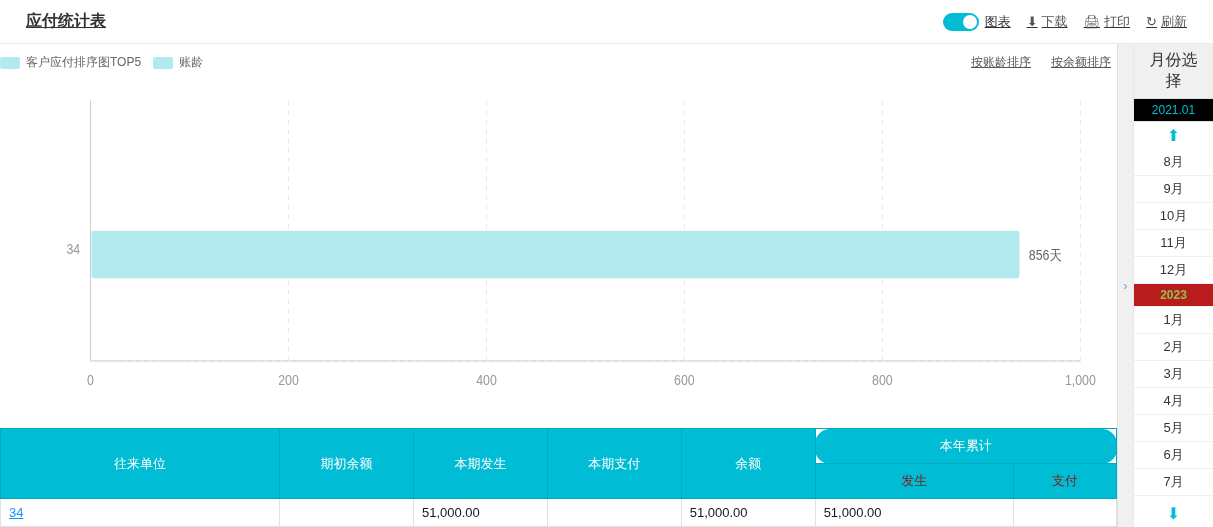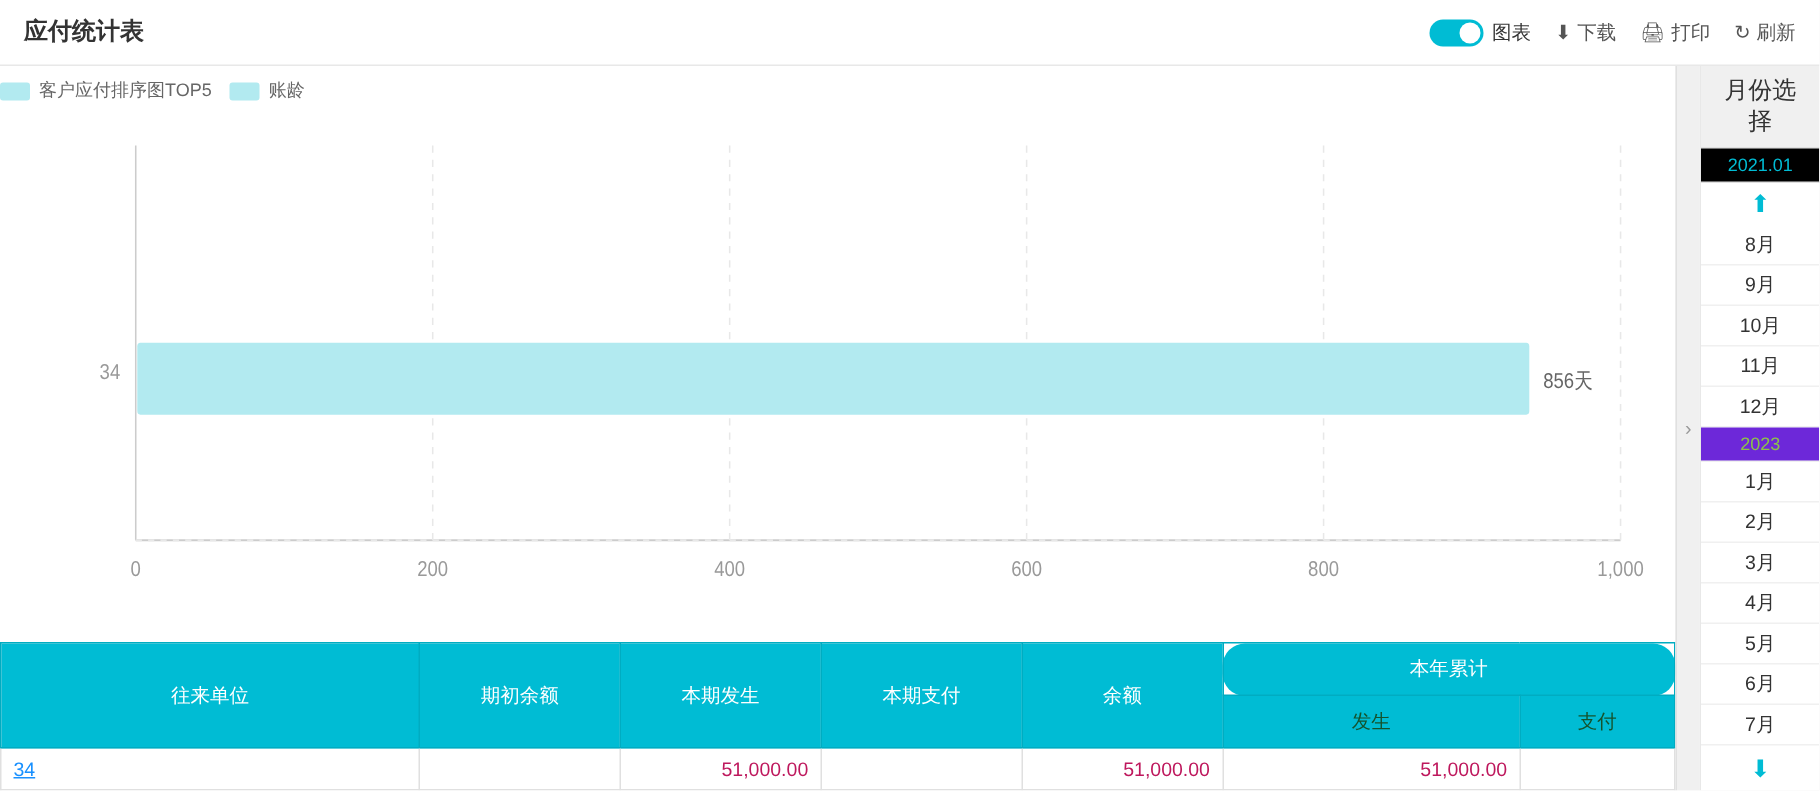--- a/index.html
+++ b/index.html
@@ -1,21 +1,21 @@
 <!DOCTYPE html>
 <html><head>
   <meta charset="utf-8">
   <style>
     * { box-sizing: border-box; margin: 0; padding: 0; }
     body { font-family: 'Microsoft YaHei', Arial, sans-serif; font-size: 13px; background: #f5f5f5; color: #333; }
     
     .page-container { display: flex; flex-direction: column; width: 1213px; height: 527px; background: #fff; }
     
     
-    .header { display: flex; align-items: center; justify-content: space-between; padding: 8px 16px; border-bottom: 1px solid #e8e8e8; background: #fff; height: 44px; }
+    .header { display: flex; align-items: center; justify-content: space-between; padding: 8px 26px; border-bottom: 1px solid #e8e8e8; background: #fff; height: 44px; text-decoration: underline; }
     .header-title { font-size: 16px; font-weight: bold; color: #333; }
     .header-actions { display: flex; align-items: center; gap: 16px; }
     .toggle-group { display: flex; align-items: flex-start; gap: 6px; }
     .toggle-switch { width: 36px; height: 18px; background: #00bcd4; border-radius: 9px; position: relative; cursor: pointer; }
     .toggle-switch::after { content: ''; position: absolute; width: 14px; height: 14px; background: #fff; border-radius: 50%; top: 2px; right: 2px; }
     .toggle-label { color: #333; font-size: 13px; }
     .action-btn { display: flex; align-items: center; gap: 4px; color: #555; cursor: pointer; font-size: 13px; }
     
     
     .main-content { display: flex; flex: 1; overflow: hidden; }
@@ -36,32 +36,32 @@
     .chart-area { flex: 1; padding: 8px 16px 8px 8px; position: relative; }
     
     
     .chart-svg { width: 100%; height: 100%; }
     
     
     .table-section { background: #fff; }
     .data-table { width: 100%; border-collapse: collapse; }
     .data-table th { background: #00bcd4; color: #fff; text-align: center; padding: 8px 6px; font-size: 13px; font-weight: normal; border: 1px solid #00acc1; }
     .data-table td { text-align: center; padding: 6px 8px; font-size: 13px; border: 1px solid #e0e0e0; background: #fff; }
-    .data-table td.number { text-align: right; color: #be185d; }
+    .data-table td.number { text-align: left; color: #0f172a; }
     .data-table td.link { text-align: left; color: #1890ff; text-decoration: underline; cursor: pointer; }
-    .data-table .sub-header th { background: #00bcd4; color: #14532d; }
+    .data-table .sub-header th { background: #00bcd4; color: #7f1d1d; }
     
     
     .sidebar { width: 80px; background: #fff; border-left: 1px solid #e8e8e8; display: flex; flex-direction: column; overflow: hidden; }
     .sidebar-header { background: #f0f0f0; padding: 6px 8px; font-size: 16px; color: #333; border-bottom: 1px solid #e0e0e0; text-align: center; }
     .sidebar-date { background: #000000; padding: 4px 8px; font-size: 12px; color: #00bcd4; text-align: center; border-bottom: 1px solid #e0e0e0; }
     .nav-up, .nav-down { display: flex; align-items: center; justify-content: center; padding: 4px; cursor: pointer; color: #00bcd4; font-size: 16px; }
     .month-list { flex: 1; overflow: hidden; }
     .month-item { padding: 4px 8px; font-size: 13px; color: #333; cursor: pointer; text-align: center; border-bottom: 1px solid #f0f0f0; }
-    .month-item.year-marker { color: #8BC34A; font-weight: normal; font-size: 12px; background: #6d28d9; }
+    .month-item.year-marker { color: #8BC34A; font-weight: bold; font-size: 12px; background: #b91c1c; }
     
     
     .sidebar-toggle { width: 16px; background: #f0f0f0; border-left: 1px solid #e0e0e0; display: flex; align-items: center; justify-content: center; cursor: pointer; color: #999; }
   </style>
 </head>
 <body>
 
 <div class="page-container">
 
   <div class="header">
@@ -93,20 +93,24 @@
       <div class="chart-header">
         <div class="chart-legend">
           <div class="legend-item">
             <div class="legend-color cyan"></div>
             <span>客户应付排序图TOP5</span>
           </div>
           <div class="legend-item">
             <div class="legend-color cyan"></div>
             <span>账龄</span>
           </div>
+        </div>
+        <div class="sort-buttons">
+          <span class="sort-btn">按账龄排序</span>
+          <span class="sort-btn">按余额排序</span>
         </div>
       </div>
 
       <div class="chart-area" style="height: 320px;">
         <svg class="chart-svg" viewBox="0 0 1060 280" preserveAspectRatio="none">
 
           <line x1="80" y1="10" x2="80" y2="230" stroke="#ccc" stroke-width="1"></line>
 
           <line x1="80" y1="230" x2="1040" y2="230" stroke="#ccc" stroke-width="1"></line>
 

